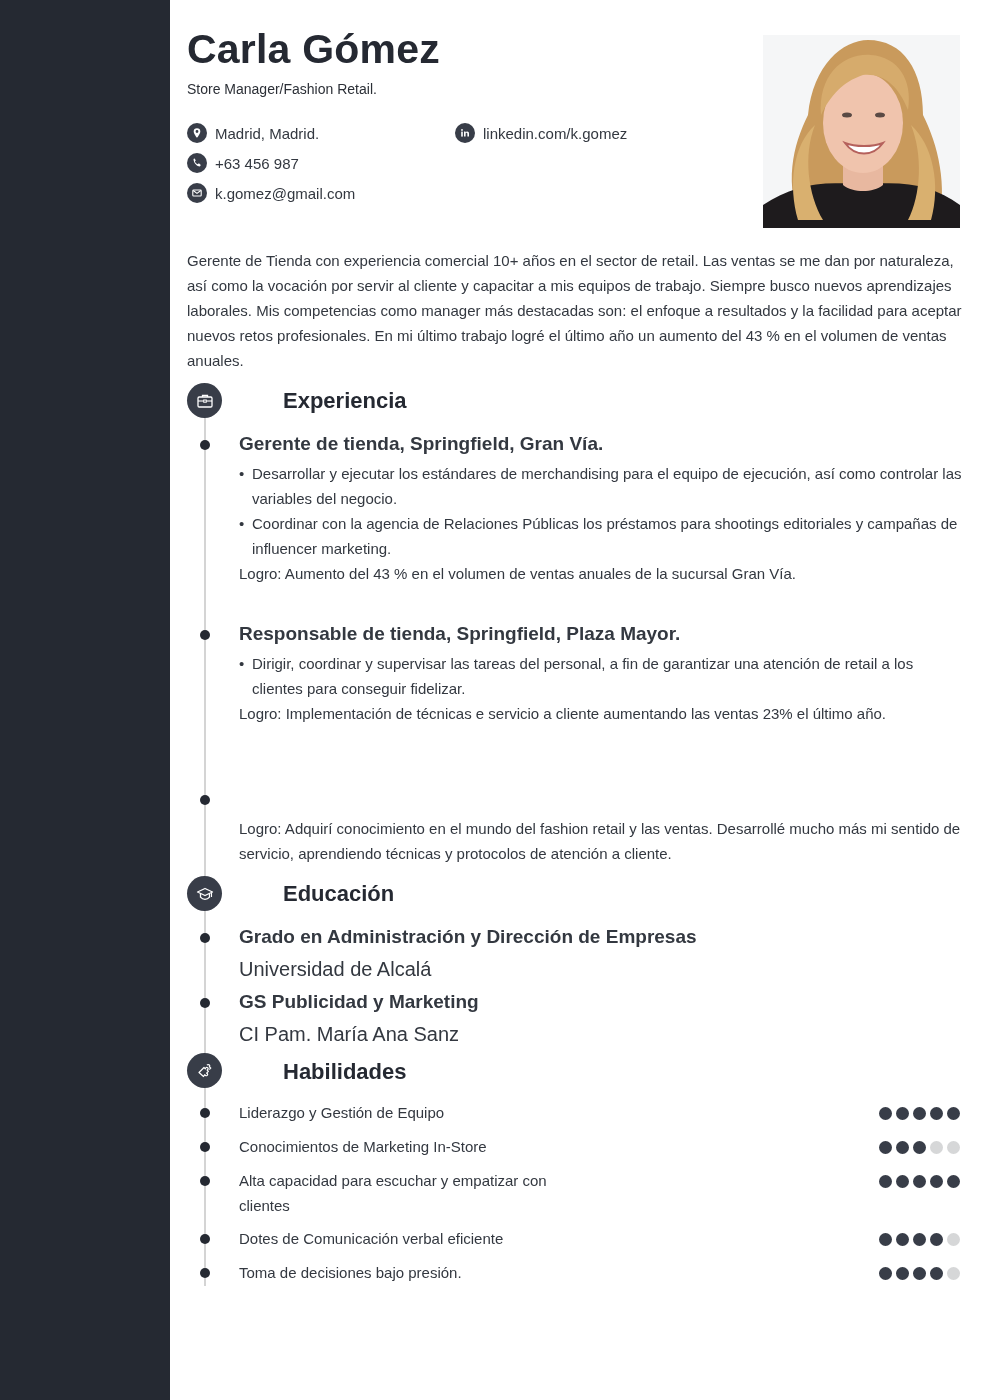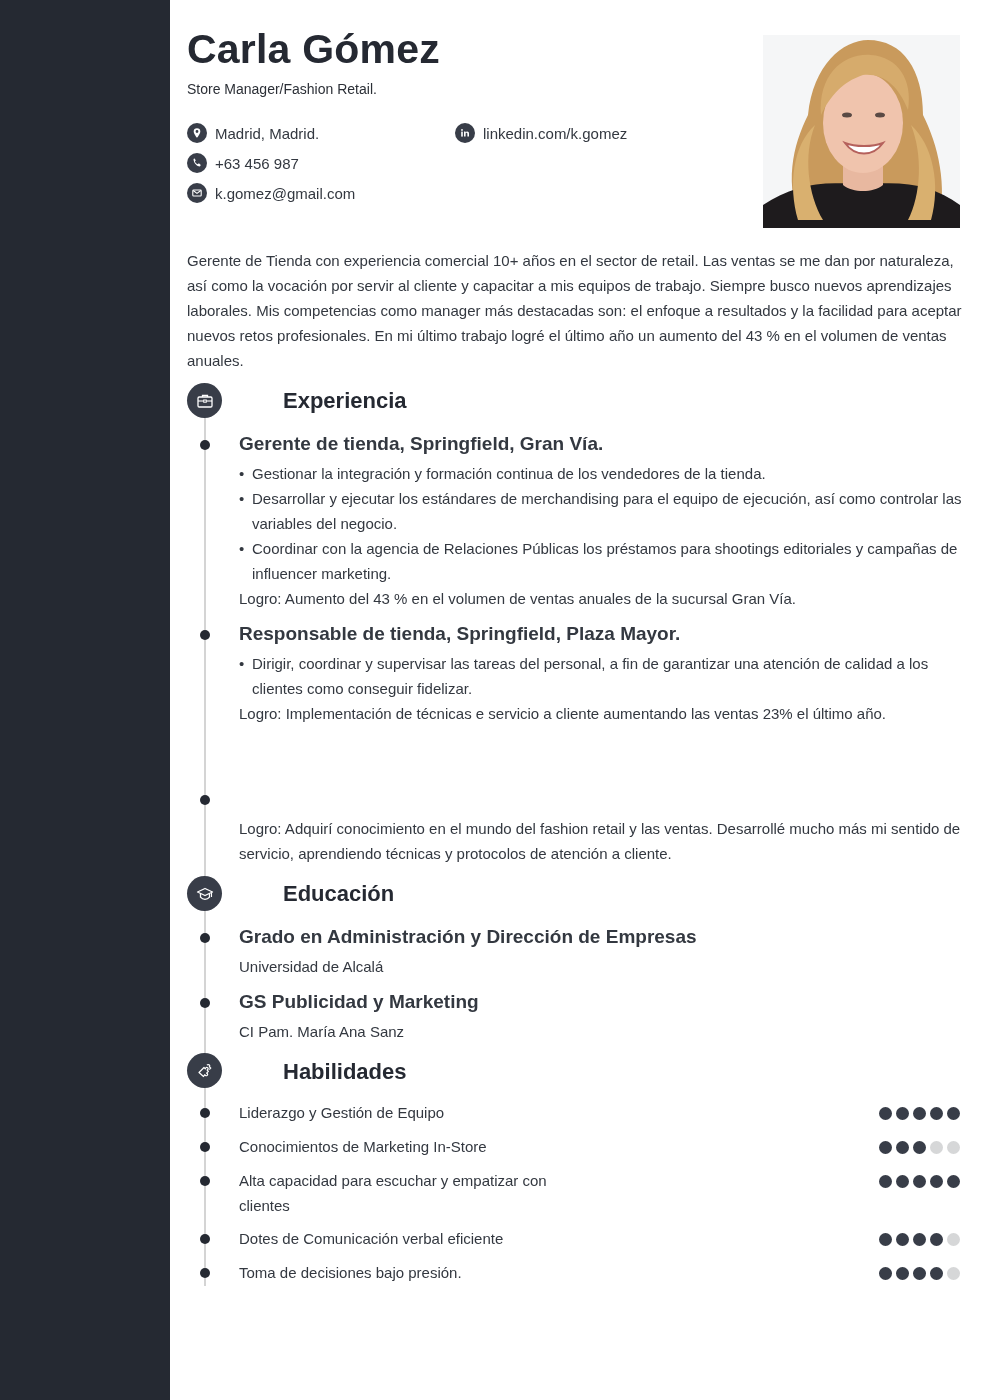--- a/index.html
+++ b/index.html
@@ -74,21 +74,21 @@
     .block {
       position: absolute; left: 239px; width: 725px;
       font-size: 15px; line-height: 25px; color: #333840;
     }
     .block ul { list-style: none; }
     .block li { position: relative; padding-left: 13px; }
     .block li::before {
       content: "•"; position: absolute; left: 0; top: 0; color: #333840;
     }
     .edu-sub {
-      position: absolute; left: 239px; font-size: 15px; color: #333840;
+      position: absolute; left: 239px; font-size: 20px; color: #333840;
     }
 
     .skill-name {
       position: absolute; left: 239px; width: 330px;
       font-size: 15px; line-height: 25px; color: #333840;
     }
     .rating {
       position: absolute; left: 879px; display: flex; gap: 4px;
     }
     .rating span {
@@ -180,35 +180,34 @@
   <h2 class="sec-title" style="top:388px;">Experiencia</h2>
 
   <div class="date" style="top:430px;">
     <div>2016-03 -</div>
     <div>actualmente</div>
   </div>
   <div class="dot" style="top:440px;"></div>
   <h3 class="job-title" style="top:433px;">Gerente de tienda, Springfield, Gran Vía.</h3>
   <div class="block" style="top:461px;">
     <ul>
-      <li>Gestionar la integración y formación continua de los vendedores de la tienda.</li>
       <li>Desarrollar y ejecutar los estándares de merchandising para el equipo de ejecución, así como controlar las variables del negocio.</li>
       <li>Coordinar con la agencia de Relaciones Públicas los préstamos para shootings editoriales y campañas de influencer marketing.</li>
     </ul>
     <div>Logro: Aumento del 43 % en el volumen de ventas anuales de la sucursal Gran Vía.</div>
   </div>
 
   <div class="date" style="top:620px;">
     <div>2013-03 - 2016-03</div>
   </div>
   <div class="dot" style="top:630px;"></div>
   <h3 class="job-title" style="top:623px;">Responsable de tienda, Springfield, Plaza Mayor.</h3>
   <div class="block" style="top:651px;">
     <ul>
-      <li>Dirigir, coordinar y supervisar las tareas del personal, a fin de garantizar una atención de calidad a los clientes como conseguir fidelizar.</li>
+      <li>Dirigir, coordinar y supervisar las tareas del personal, a fin de garantizar una atención de retail a los clientes para conseguir fidelizar.</li>
     </ul>
     <div>Logro: Implementación de técnicas e servicio a cliente aumentando las ventas 23% el último año.</div>
   </div>
 
   <div class="date" style="top:785px;">
     <div>2010-06 - 2012-12</div>
   </div>
   <div class="dot" style="top:795px;"></div>
   <div class="block" style="top:816px;">
     <div>Logro: Adquirí conocimiento en el mundo del fashion retail y las ventas. Desarrollé mucho más mi sentido de servicio, aprendiendo técnicas y protocolos de atención a cliente.</div>

